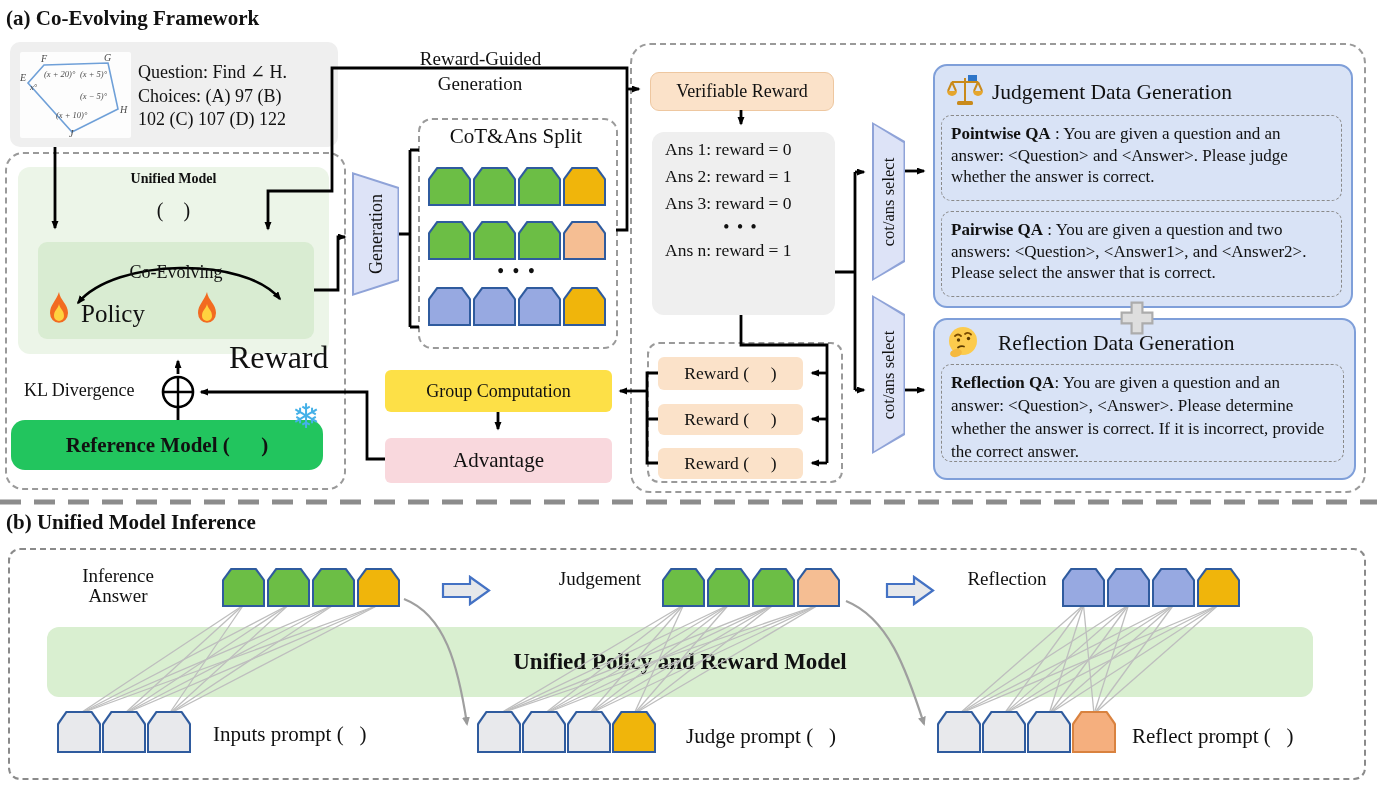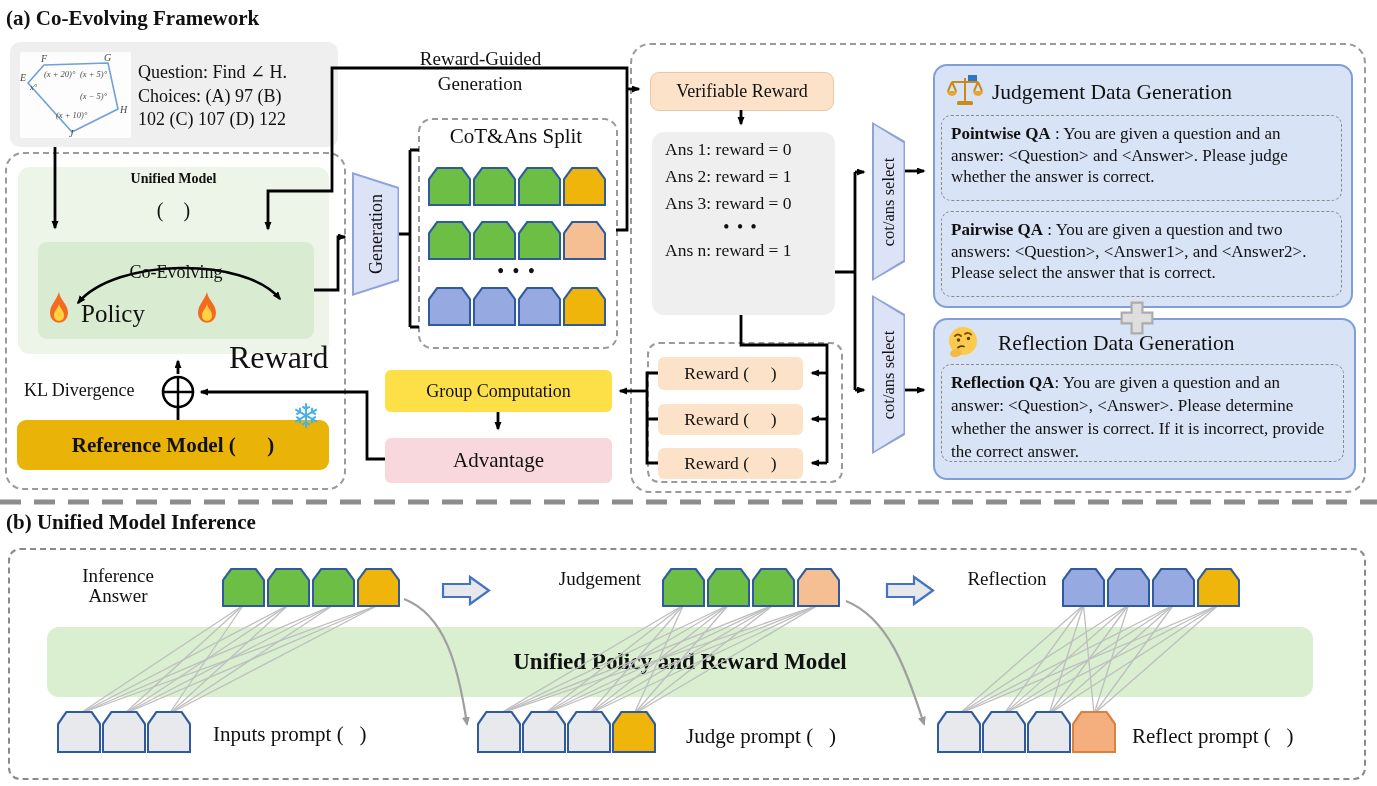--- a/index.html
+++ b/index.html
@@ -73,21 +73,21 @@
   <div class="abs z8" style="left:81px;top:300px;font-size:25px;">Policy</div>
   <span class="abs z8" style="left:192px;top:291px;">
     <svg width="30" height="36" viewBox="0 0 30 36">
         <path d="M15,1 C16,9 24,13 24,22 A9,9.8 0 0 1 6,22 C6,14 12,10 15,1 Z" fill="#F26B21"></path>
         <path d="M15,13 C16,18 20,19 20,25 A5,5 0 0 1 10,25 C10,19 14,18 15,13 Z" fill="#FFD23F"></path>
       </svg>
   </span>
   <div class="abs z8" style="left:229px;top:315px;font-size:32px;margin-top:24px;">Reward</div>
 
   <div class="abs z2" style="left:24px;top:380px;font-size:18px;">KL Divergence</div>
-  <div class="abs ctr bold z2" style="left:17px;top:420px;width:312px;height:50px;background:#eab308;border-radius:9px;font-size:21px;line-height:50px;">Reference Model (&nbsp;&nbsp;&nbsp;&nbsp;&nbsp;&nbsp;)</div>
+  <div class="abs ctr bold z2" style="left:11px;top:420px;width:312px;height:50px;background:#22c55e;border-radius:14px;font-size:21px;line-height:50px;">Reference Model (&nbsp;&nbsp;&nbsp;&nbsp;&nbsp;&nbsp;)</div>
   <div class="abs z8" style="left:292px;top:396px;font-size:34px;color:#45B1E8;font-family:'DejaVu Sans',sans-serif;">❄</div>
 
   <div class="abs z2" style="left:352px;top:172px;width:47px;height:124px;">
     <div class="trap-b"></div>
     <div class="trap-f"></div>
     <span class="vtext" style="font-size:18px;">Generation</span>
   </div>
 
   <div class="abs dashedbox z1" style="left:418px;top:118px;width:196px;height:227px;border-radius:14px;"></div>
   <div class="abs ctr z2" style="left:418px;top:124px;width:196px;font-size:21px;">CoT&amp;Ans Split</div>

